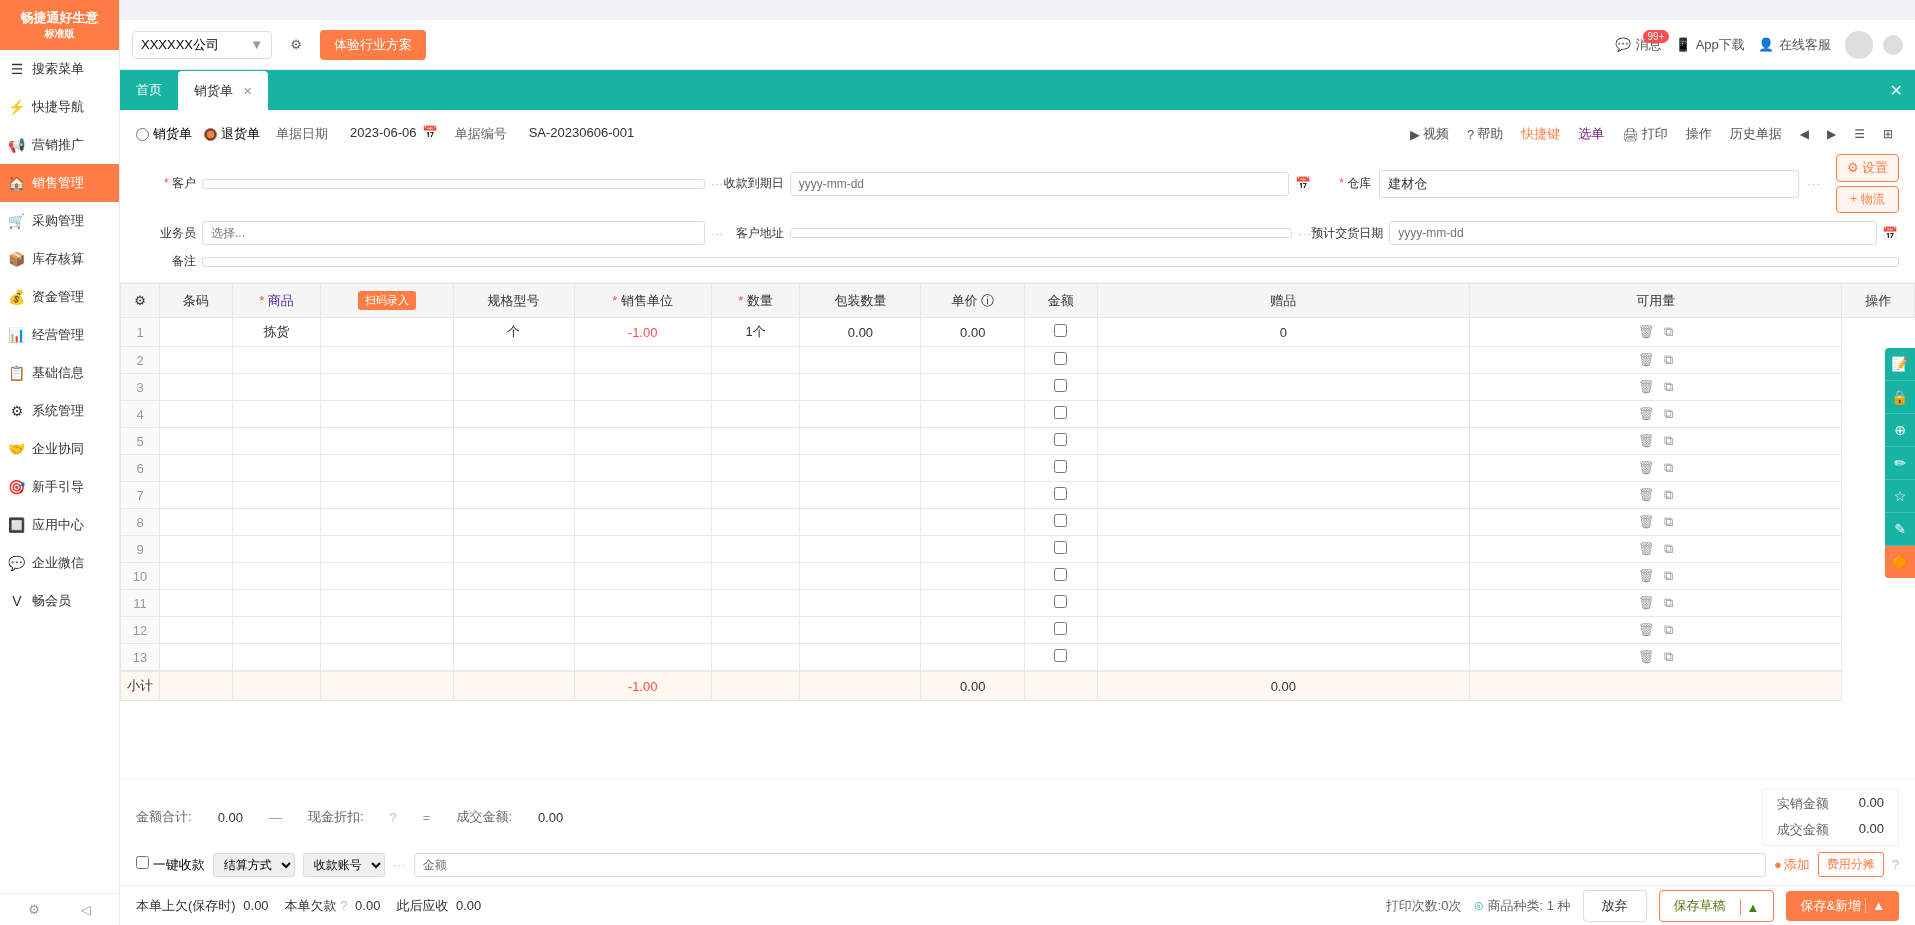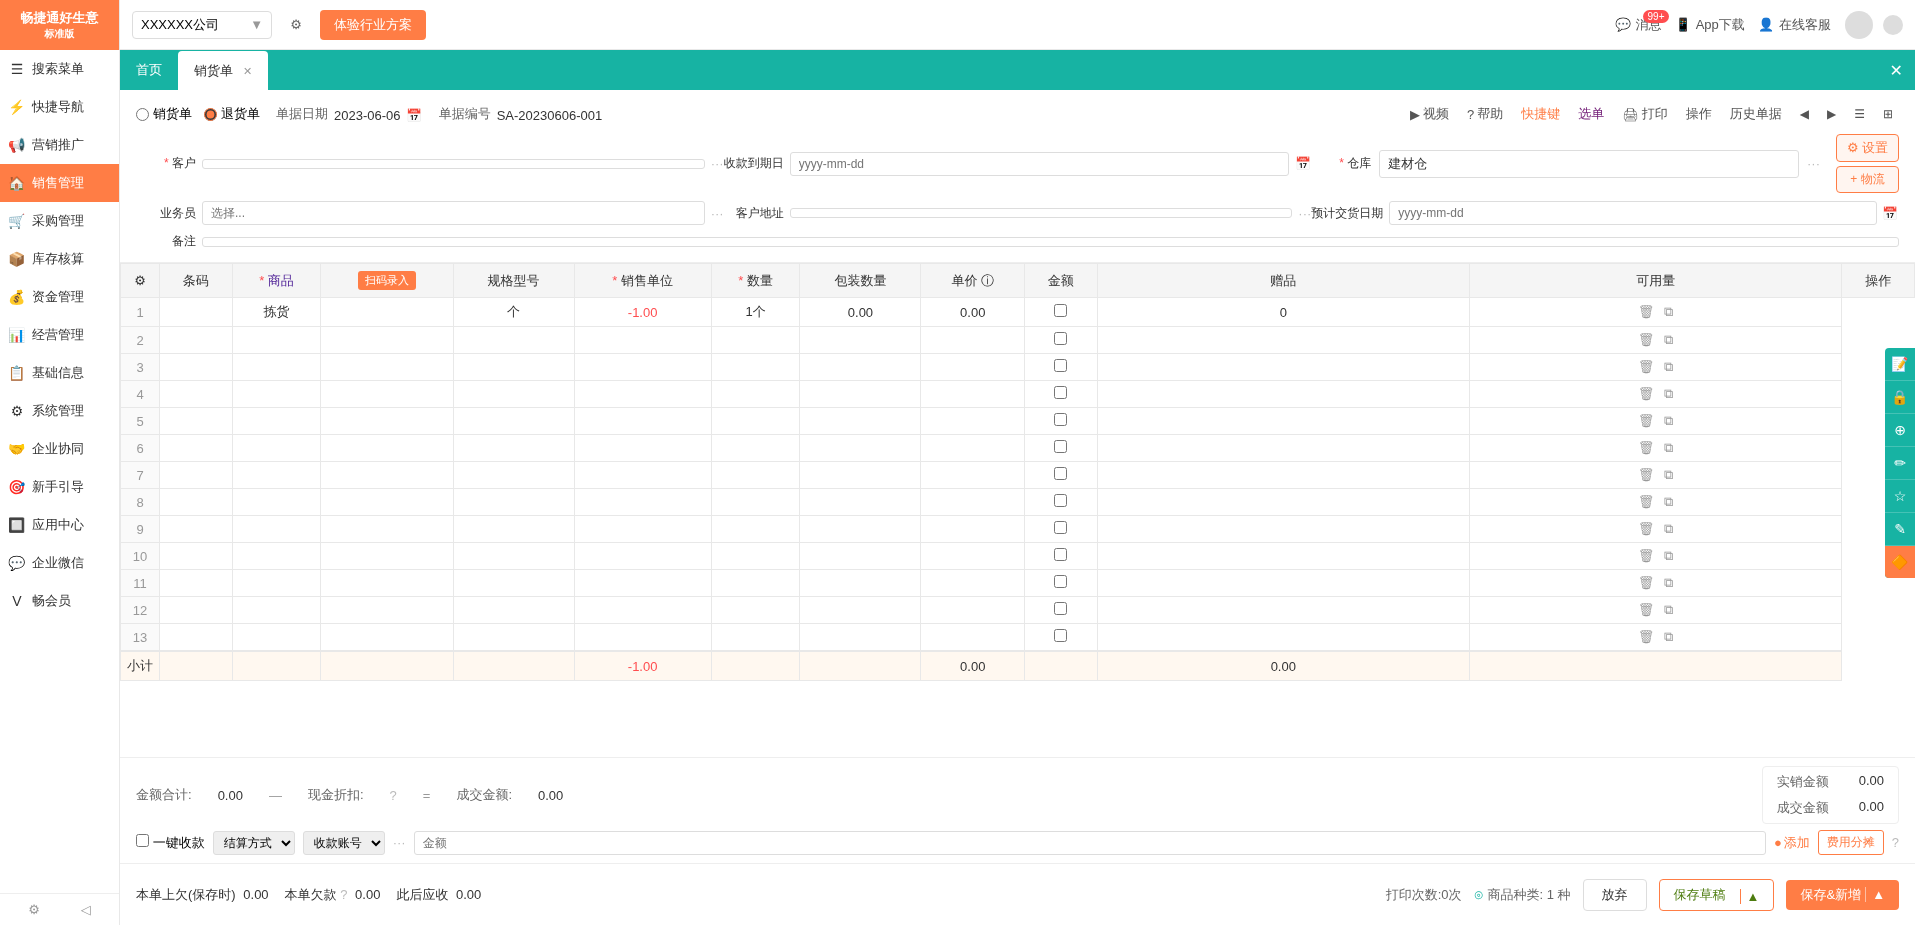--- a/index.html
+++ b/index.html
@@ -11,21 +11,21 @@
     .sidebar-logo .sub { font-size: 10px; }
     .sidebar-item { display: flex; align-items: center; padding: 10px 8px; cursor: pointer; color: #333; gap: 6px; font-size: 12px; }
     .sidebar-item.active { background: #ff7d45; color: #fff; border-radius: 0; }
     .sidebar-item .icon { width: 18px; height: 18px; display: flex; align-items: center; justify-content: center; font-size: 14px; flex-shrink: 0; }
     .sidebar-footer { margin-top: auto; display: flex; align-items: center; justify-content: space-around; padding: 8px; border-top: 1px solid #eee; }
 
     
     .main { flex: 1; display: flex; flex-direction: column; overflow: hidden; }
 
     
-    .top-header { height: 50px; background: #fff; display: flex; align-items: center; padding: 0 12px; border-bottom: 1px solid #e8e8e8; gap: 10px; }
+    .top-header { height: 50px; background: #fff; display: flex; align-items: center; padding: 0 12px; border-bottom: 1px solid #e8e8e8; gap: 10px; margin-top: 20px; }
     .company-selector { display: flex; align-items: center; gap: 4px; border: 1px solid #ddd; border-radius: 4px; padding: 4px 8px; cursor: pointer; min-width: 140px; }
     .company-selector .name { flex: 1; font-size: 13px; }
     .gear-btn { width: 28px; height: 28px; display: flex; align-items: center; justify-content: center; cursor: pointer; color: #666; }
     .trial-btn { background: #ff7d45; color: #fff; border: none; border-radius: 4px; padding: 6px 14px; cursor: pointer; font-size: 13px; }
     .header-right { margin-left: auto; display: flex; align-items: center; gap: 14px; }
     .header-right-item { display: flex; align-items: center; gap: 4px; cursor: pointer; color: #555; font-size: 12px; position: relative; }
     .badge { background: #ff4d4f; color: #fff; border-radius: 10px; padding: 1px 5px; font-size: 10px; position: absolute; top: -6px; right: -8px; }
     .avatar { width: 28px; height: 28px; background: #ddd; border-radius: 50%; }
 
     
@@ -38,23 +38,23 @@
 
     
     .content { flex: 1; background: #f5f5f5; overflow-y: auto; display: flex; flex-direction: column; }
 
     
     .form-area { background: #fff; padding: 12px 16px; border-bottom: 1px solid #eee; }
     .form-top { display: flex; align-items: center; gap: 16px; margin-bottom: 8px; }
     .radio-group { display: flex; align-items: center; gap: 12px; }
     .radio-item { display: flex; align-items: center; gap: 4px; cursor: pointer; }
     .radio-item input[type=radio] { accent-color: #ff7d45; }
-    .date-info { display: flex; align-items: flex-end; gap: 6px; color: #333; }
+    .date-info { display: flex; align-items: flex-start; gap: 6px; color: #333; }
     .date-label { color: #666; }
-    .date-value { color: #333; font-weight: 500; }
+    .date-value { color: #333; font-weight: 500; margin-left: 16px; }
     .form-toolbar { margin-left: auto; display: flex; align-items: center; gap: 6px; }
     .toolbar-btn { display: flex; align-items: center; gap: 3px; cursor: pointer; color: #555; font-size: 12px; padding: 3px 6px; border-radius: 3px; }
     .toolbar-btn.orange { color: #ff7d45; }
     .toolbar-btn.green { color: #701a75; }
     .field-row { display: flex; align-items: center; gap: 6px; }
     .field-label { color: #333; white-space: nowrap; min-width: 60px; text-align: right; font-size: 12px; }
     .field-label.required::before { content: '* '; color: #ff4d4f; }
     .field-input { flex: 1; border: 1px solid #ddd; border-radius: 3px; padding: 4px 8px; color: #333; font-size: 12px; background: #fff; }
     .field-input.placeholder { color: #bbb; }
     .field-dots { color: #bbb; cursor: pointer; }
@@ -81,21 +81,21 @@
     .total-value { color: #333; font-weight: 500; }
     .minus-sign { color: #999; }
     .equals-sign { color: #999; }
     .payment-line { display: flex; align-items: center; gap: 8px; font-size: 12px; }
     .payment-select { border: 1px solid #ddd; border-radius: 3px; padding: 3px 6px; font-size: 12px; }
     .add-btn { color: #ff7d45; cursor: pointer; display: flex; align-items: center; gap: 2px; }
     .expense-btn { border: 1px solid #ff7d45; color: #ff7d45; background: #fff; border-radius: 3px; padding: 3px 8px; cursor: pointer; font-size: 12px; }
     .help-icon { color: #bbb; cursor: pointer; }
 
     
-    .footer-bar { height: 62px; background: #fff; border-top: 1px solid #eee; display: flex; align-items: center; padding: 0 16px; gap: 16px; font-size: 12px; }
+    .footer-bar { height: 40px; background: #fff; border-top: 1px solid #eee; display: flex; align-items: center; padding: 0 16px; gap: 16px; font-size: 12px; }
     .footer-info { color: #666; }
     .footer-info span { color: #333; }
     .footer-right { margin-left: auto; display: flex; align-items: center; gap: 12px; }
     .print-info { color: #666; }
     .product-type { color: #666; }
     .abandon-btn { border: 1px solid #ddd; background: #fff; border-radius: 4px; padding: 6px 18px; cursor: pointer; color: #333; font-size: 13px; }
     .save-draft-btn { border: 1px solid #ff7d45; background: #fff; color: #4d7c0f; border-radius: 4px; padding: 6px 14px; cursor: pointer; font-size: 13px; display: flex; align-items: flex-end; gap: 14px; }
     .save-new-btn { background: #ff7d45; color: #fff; border: none; border-radius: 4px; padding: 6px 14px; cursor: pointer; font-size: 13px; display: flex; align-items: center; gap: 4px; }
 
     

